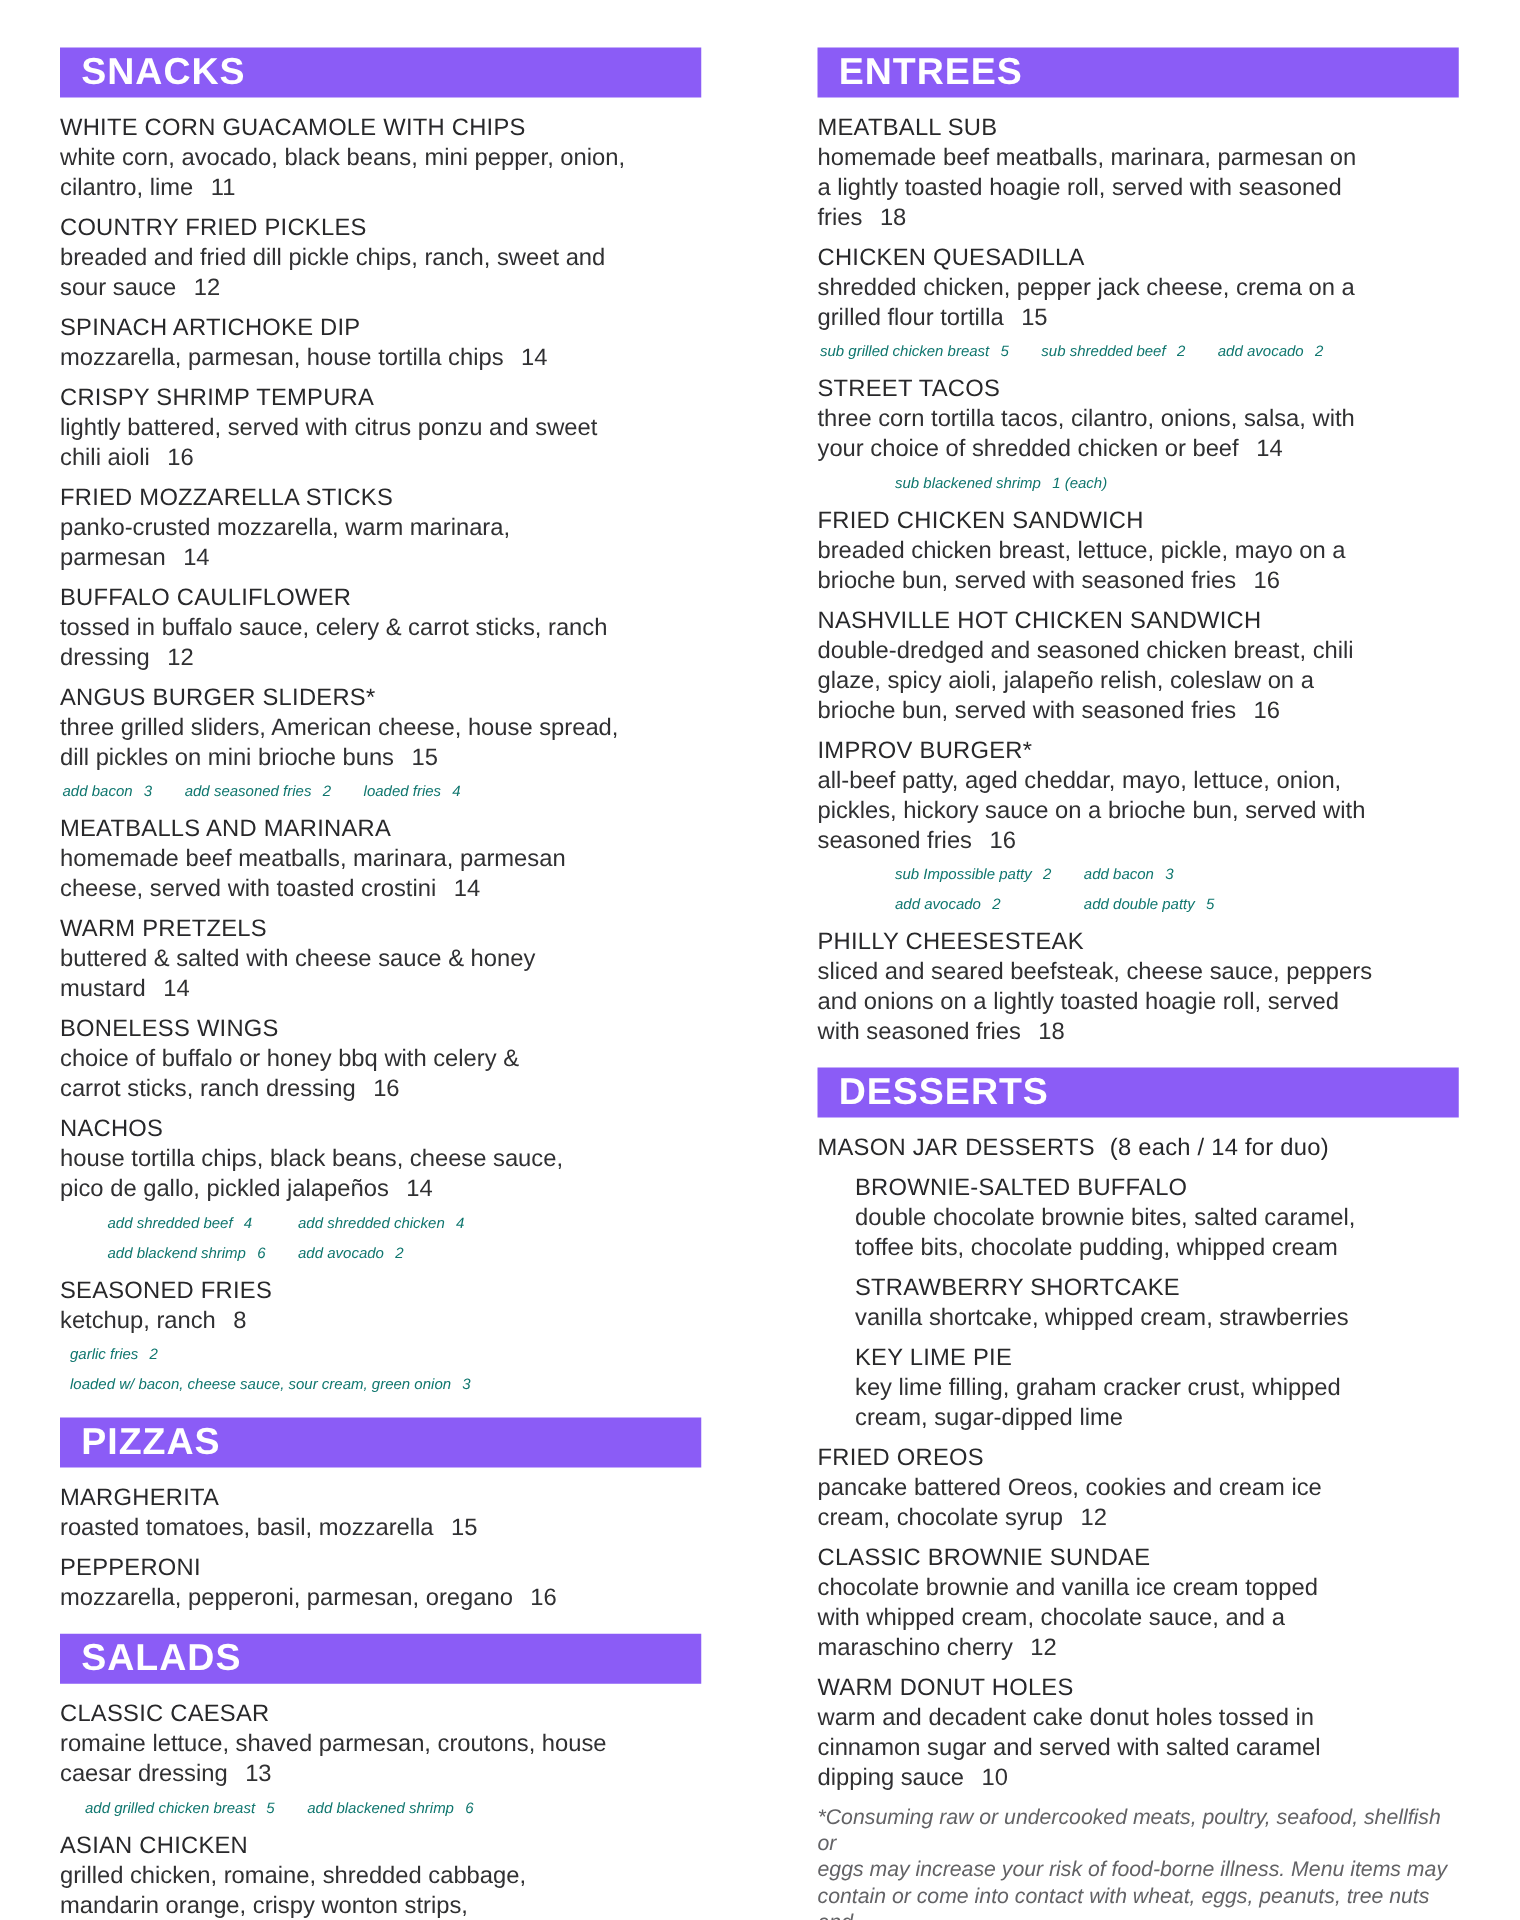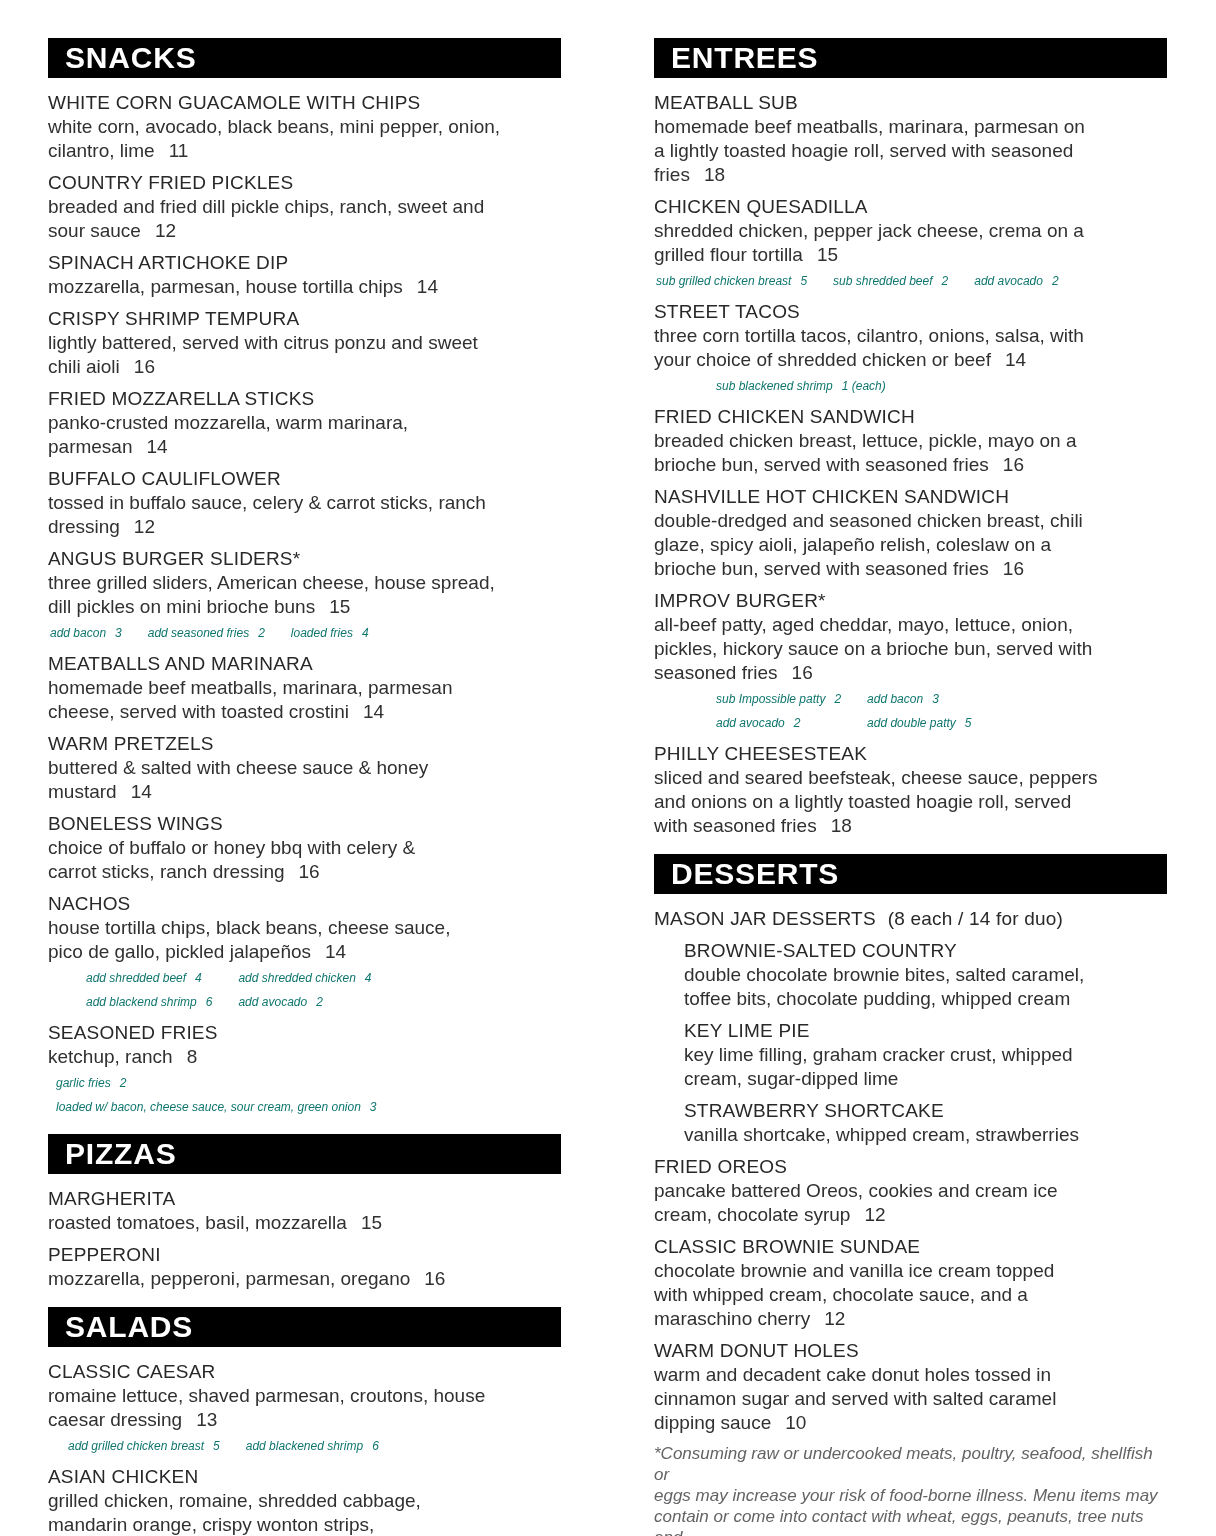--- a/index.html
+++ b/index.html
@@ -17,21 +17,21 @@
     height: 1536px;
     padding: 38px 0 0 48px;
     display: flex;
     align-items: flex-start;
   }
   .col { flex: none; }
   .col-0 { width: 513px; margin-right: 93px; }
   .col-1 { width: 513px; }
   .section + .section { margin-top: 16px; }
   .bar {
-    background: #000000;
+    background: #8b5cf6;
     color: #ffffff;
     height: 40px;
     line-height: 40px;
     font-size: 30px;
     font-weight: 700;
     letter-spacing: 0.8px;
     padding-left: 17px;
     margin-bottom: 13px;
   }
   .item { margin-bottom: 8px; }
@@ -252,32 +252,32 @@
 and onions on a lightly toasted hoagie roll, served
 with seasoned fries</span><span class="price">18</span></div>
         </div>
       </section>
       <section class="section">
         <div class="bar"><span class="bar-text">DESSERTS</span></div>
         <div class="item">
           <div class="item-name"><span>MASON JAR DESSERTS</span><span class="item-note">(8 each / 14 for duo)</span></div>
         </div>
         <div class="item item-sub">
-          <div class="item-name"><span>BROWNIE-SALTED COUNTRY</span></div>
+          <div class="item-name"><span>BROWNIE-SALTED BUFFALO</span></div>
           <div class="item-desc"><span class="desc-text">double chocolate brownie bites, salted caramel,
 toffee bits, chocolate pudding, whipped cream</span></div>
+        </div>
+        <div class="item item-sub">
+          <div class="item-name"><span>STRAWBERRY SHORTCAKE</span></div>
+          <div class="item-desc"><span class="desc-text">vanilla shortcake, whipped cream, strawberries</span></div>
         </div>
         <div class="item item-sub">
           <div class="item-name"><span>KEY LIME PIE</span></div>
           <div class="item-desc"><span class="desc-text">key lime filling, graham cracker crust, whipped
 cream, sugar-dipped lime</span></div>
-        </div>
-        <div class="item item-sub">
-          <div class="item-name"><span>STRAWBERRY SHORTCAKE</span></div>
-          <div class="item-desc"><span class="desc-text">vanilla shortcake, whipped cream, strawberries</span></div>
         </div>
         <div class="item">
           <div class="item-name"><span>FRIED OREOS</span></div>
           <div class="item-desc"><span class="desc-text">pancake battered Oreos, cookies and cream ice
 cream, chocolate syrup</span><span class="price">12</span></div>
         </div>
         <div class="item">
           <div class="item-name"><span>CLASSIC BROWNIE SUNDAE</span></div>
           <div class="item-desc"><span class="desc-text">chocolate brownie and vanilla ice cream topped
 with whipped cream, chocolate sauce, and a

